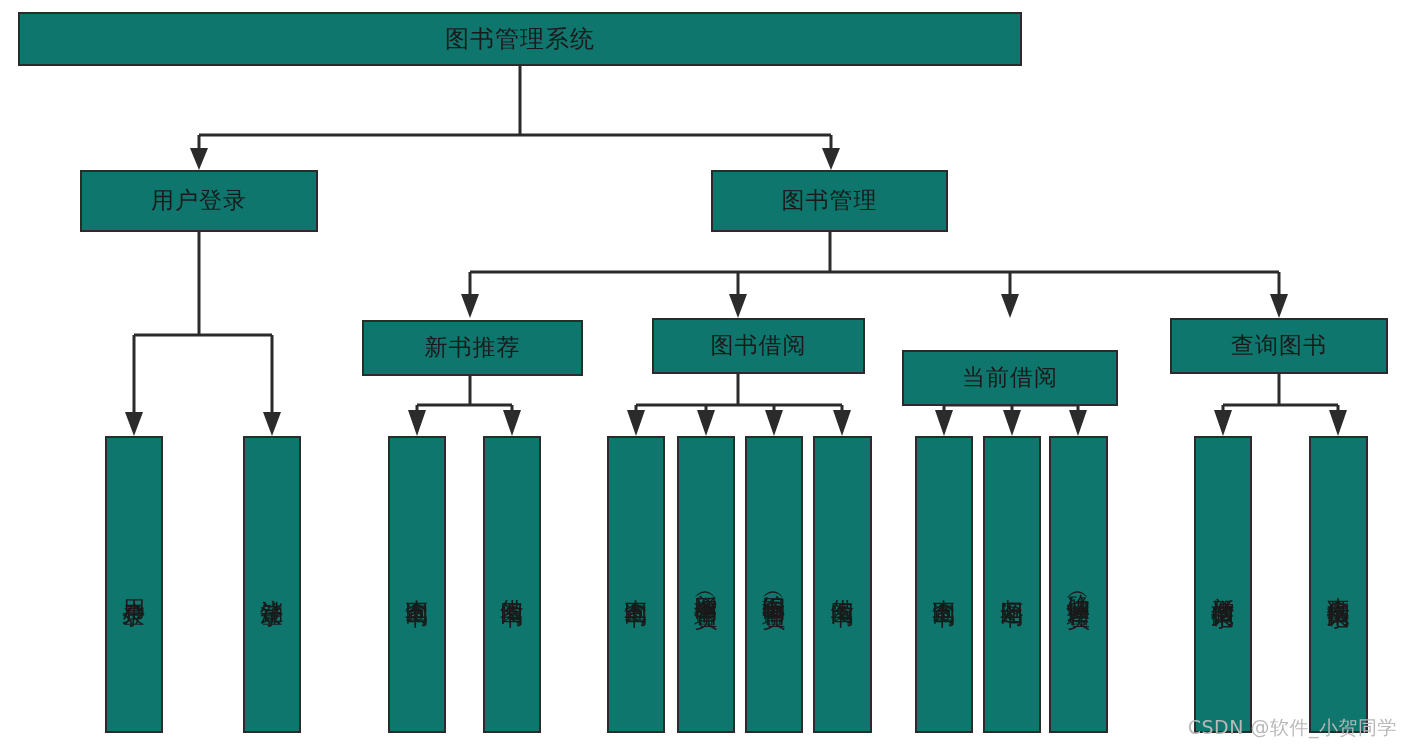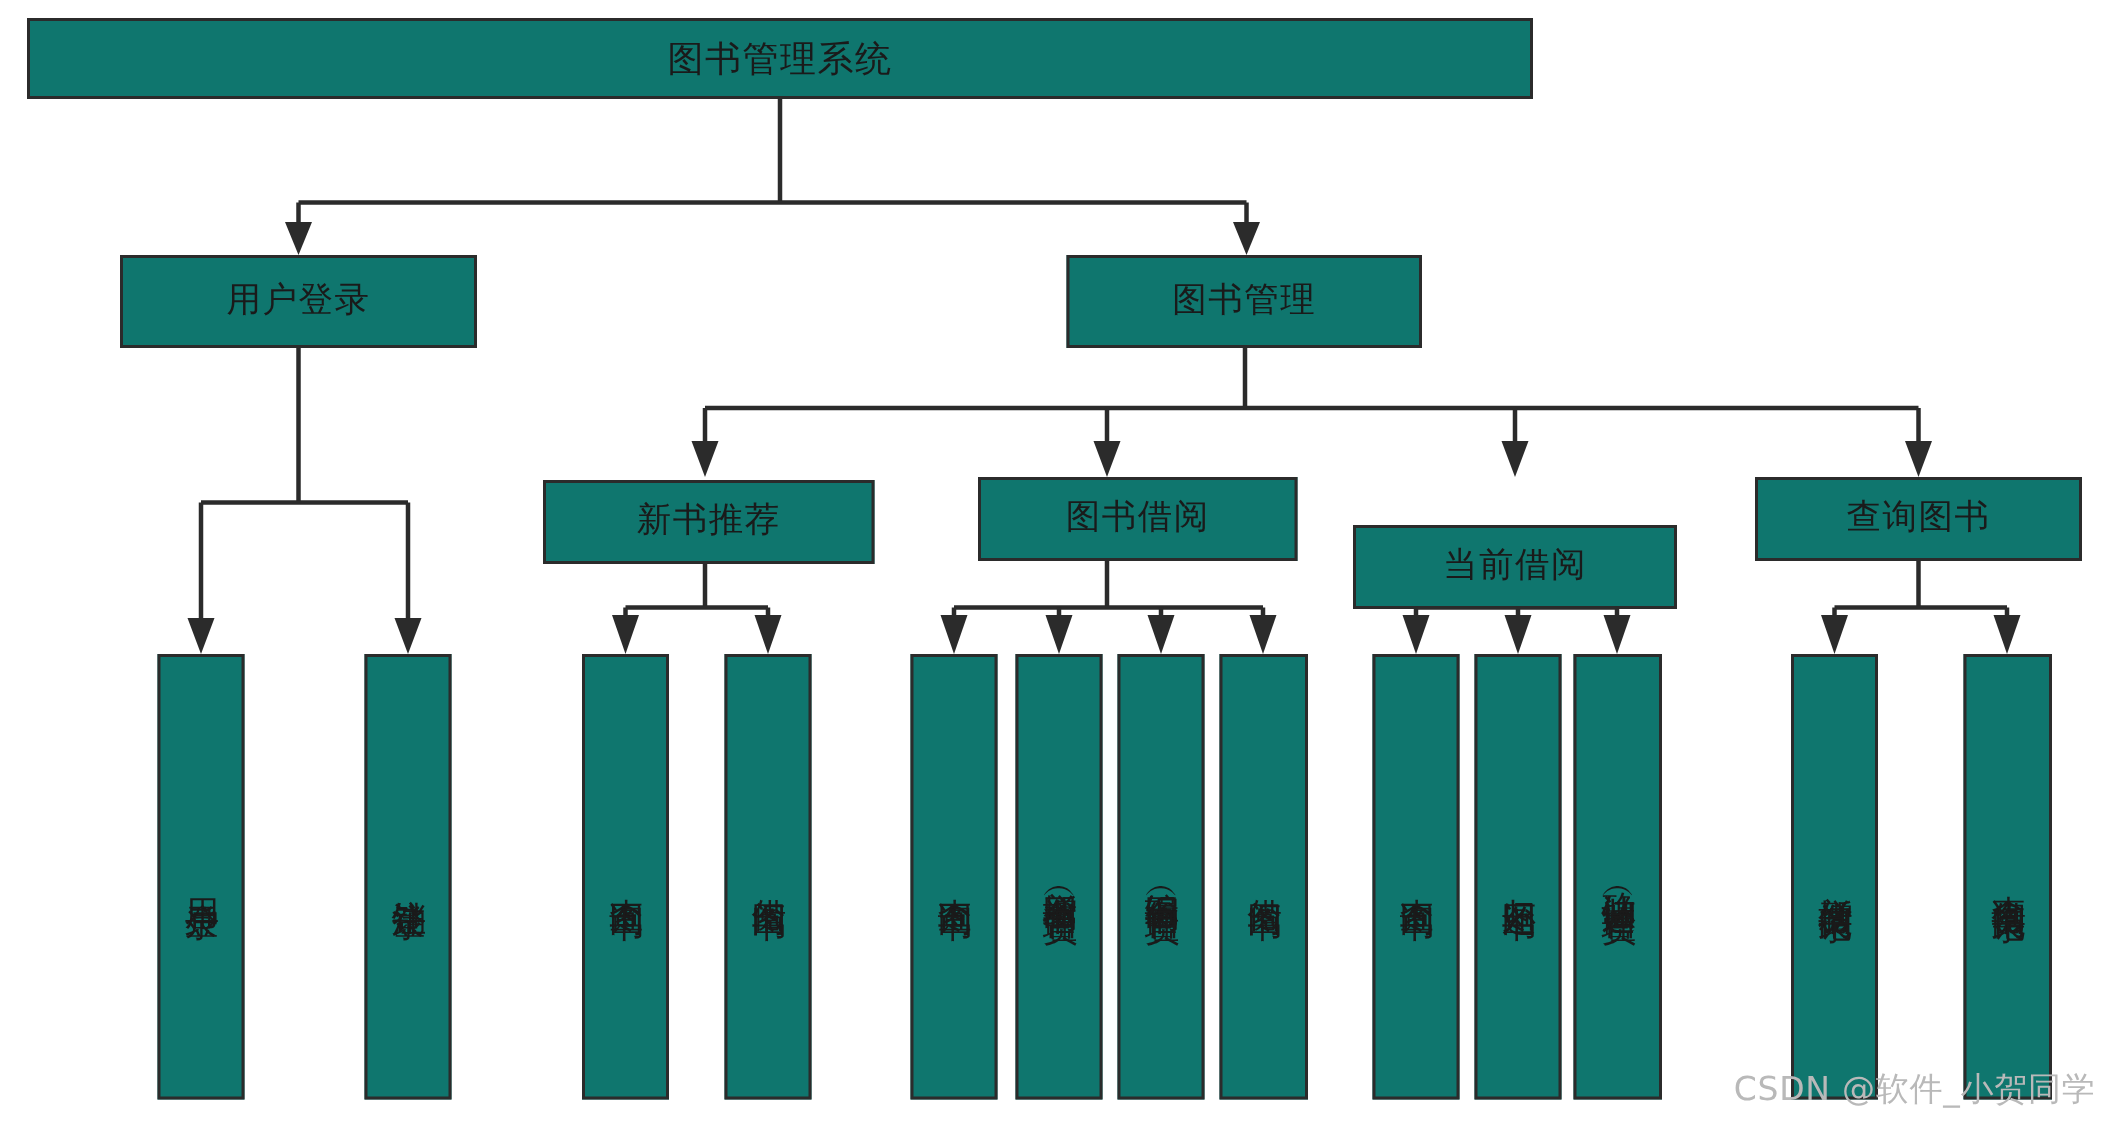--- a/index.html
+++ b/index.html
@@ -60,21 +60,21 @@
     stroke-width: 3;
     fill: none;
   }
   svg#wires polygon {
     fill: #2b2b2b;
   }
   #watermark {
     position: absolute;
     right: 8px;
     bottom: 6px;
-    font-size: 22px;
+    font-size: 19px;
     color: #b9b9b9;
     letter-spacing: 0.5px;
     white-space: nowrap;
   }
 </style>
 </head>
 <body>
 
 <div id="canvas">
 

